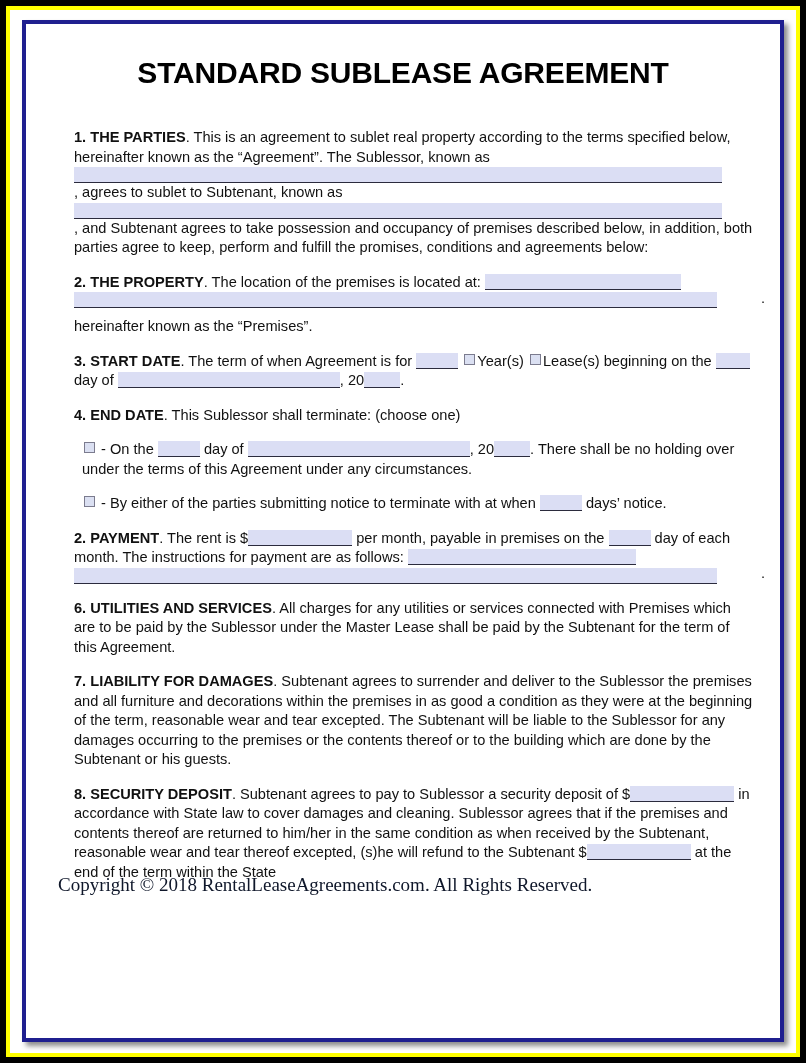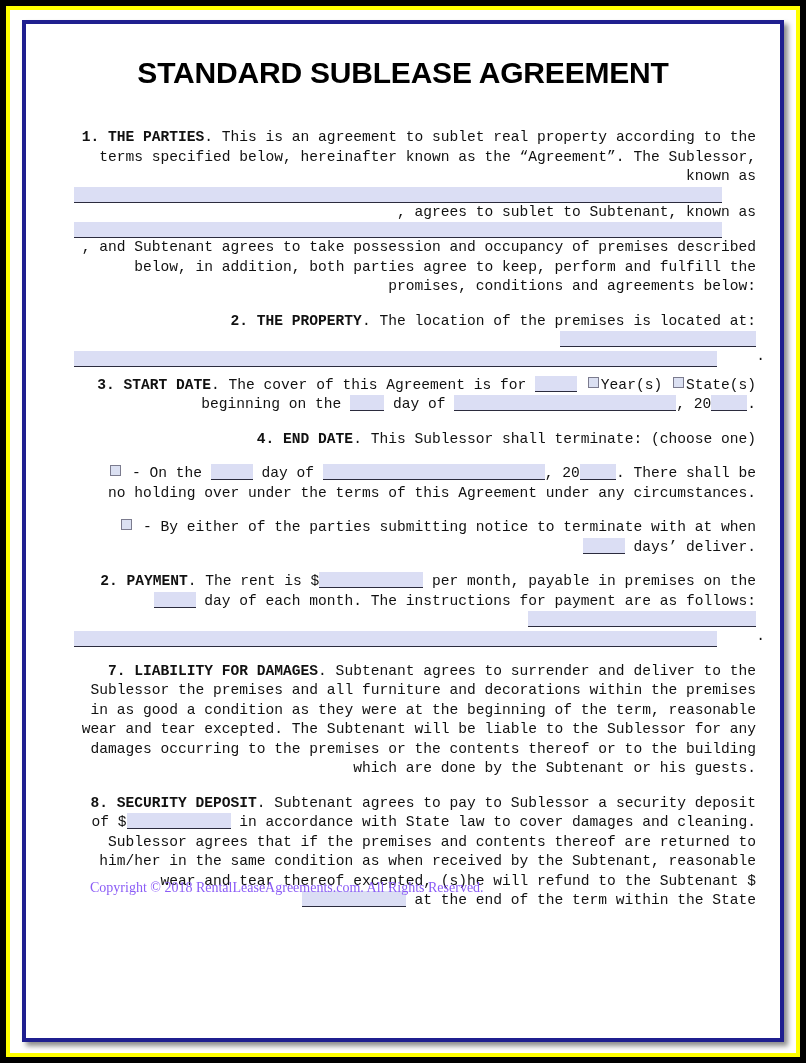--- a/index.html
+++ b/index.html
@@ -57,22 +57,21 @@
     margin: 32px 0 0 0;
     padding: 0 10px;
   }
 
   .body-area {
     position: relative;
     margin: 38px 24px 0 48px;
     font-size: 14.6px;
     line-height: 19.5px;
     color: #111111;
-    text-align: right;
-    font-family: Liberation Mono, monospace;
+    text-align: left;
   }
 
   .clause {
     margin-bottom: 15px;
   }
   .clause.tight { margin-bottom: 9px; margin-top: 8px; }
 
   .lbl { font-weight: bold; }
 
   
@@ -111,29 +110,29 @@
 
   .cb {
     display: inline-block;
     width: 9px;
     height: 9px;
     background: #dbe0f2;
     border: 1px solid #7b7b8e;
     vertical-align: 1px;
     margin: 0 2px;
   }
-  .opt-indent { margin-left: 24px; }
+  .opt-indent { margin-left: 8px; }
 
   .footer {
     position: absolute;
-    left: 64px;
+    left: 32px;
     bottom: 26px;
     font-family: "Liberation Serif", serif;
-    font-size: 14px;
-    color: #8b5cf6;
+    font-size: 19px;
+    color: #0f172a;
   }
 </style>
 </head>
 <body>
 
 <div class="yellow-frame"></div>
 <div class="navy-frame"></div>
 
 <div class="page">
 
@@ -149,26 +148,29 @@
 
     <div class="clause tight">
       <span class="lbl">2. THE PROPERTY</span><span>. The location of the premises is located at:</span>
       <span class="fld w-addr"></span>
       <span class="line-wrap">
         <span class="fld-line row2"></span><span class="period">.</span>
       </span>
     </div>
 
 
-
-    <div class="clause">
-      <span class="lbl">3. START DATE</span><span>. The cover of this Agreement is for</span>
+    <div class="clause">
+      <span>hereinafter known as the “Premises”.</span>
+    </div>
+
+    <div class="clause">
+      <span class="lbl">3. START DATE</span><span>. The term of when Agreement is for</span>
       <span class="fld w-sm"></span>
       <span class="cb"></span><span>Year(s)</span>
-      <span class="cb"></span><span>State(s)</span>
+      <span class="cb"></span><span>Lease(s)</span>
       <span>beginning</span>
       <span>on the</span>
       <span class="fld w-tiny"></span>
       <span>day of</span>
       <span class="fld w-mid"></span><span>, 20</span><span class="fld w-yr"></span><span>.</span>
     </div>
 
     <div class="clause">
       <span class="lbl">4. END DATE</span><span>. This Sublessor shall terminate: (choose one)</span>
     </div>
@@ -178,34 +180,37 @@
       <span>- On the</span>
       <span class="fld w-sm"></span>
       <span>day of</span>
       <span class="fld w-mid"></span><span>, 20</span><span class="fld w-yr"></span><span>. There shall be no holding over under the terms of this Agreement under any circumstances.</span>
     </div>
 
     <div class="clause opt-indent">
       <span class="cb"></span>
       <span>- By either of the parties submitting notice to terminate with at when</span>
       <span class="fld w-sm"></span>
-      <span>days’ deliver.</span>
+      <span>days’ notice.</span>
     </div>
 
     <div class="clause">
       <span class="lbl">2. PAYMENT</span><span>. The rent is $</span><span class="fld w-money"></span>
       <span>per month, payable in premises on the</span>
       <span class="fld w-sm"></span>
       <span>day of each month. The instructions for payment are as follows:</span>
       <span class="fld w-instr"></span>
       <span class="line-wrap">
         <span class="fld-line row2"></span><span class="period">.</span>
       </span>
     </div>
 
+    <div class="clause">
+      <span class="lbl">6. UTILITIES AND SERVICES</span><span>. All charges for any utilities or services connected with Premises which are to be paid by the Sublessor under the Master Lease shall be paid by the Subtenant for the term of this Agreement.</span>
+    </div>
 
     <div class="clause">
       <span class="lbl">7. LIABILITY FOR DAMAGES</span><span>. Subtenant agrees to surrender and deliver to the Sublessor the premises and all furniture and decorations within the premises in as good a condition as they were at the beginning of the term, reasonable wear and tear excepted. The Subtenant will be liable to the Sublessor for any damages occurring to the premises or the contents thereof or to the building which are done by the Subtenant or his guests.</span>
     </div>
 
     <div class="clause">
       <span class="lbl">8. SECURITY DEPOSIT</span><span>. Subtenant agrees to pay to Sublessor a security deposit of</span>
       <span>$</span><span class="fld w-money"></span>
       <span>in accordance with State law to cover damages and cleaning. Sublessor agrees that if the premises and contents thereof are returned to him/her in the same condition as when received by the Subtenant, reasonable wear and tear thereof excepted, (s)he will refund to the Subtenant $</span><span class="fld w-money"></span>
       <span>at the end of the term within the State</span>

